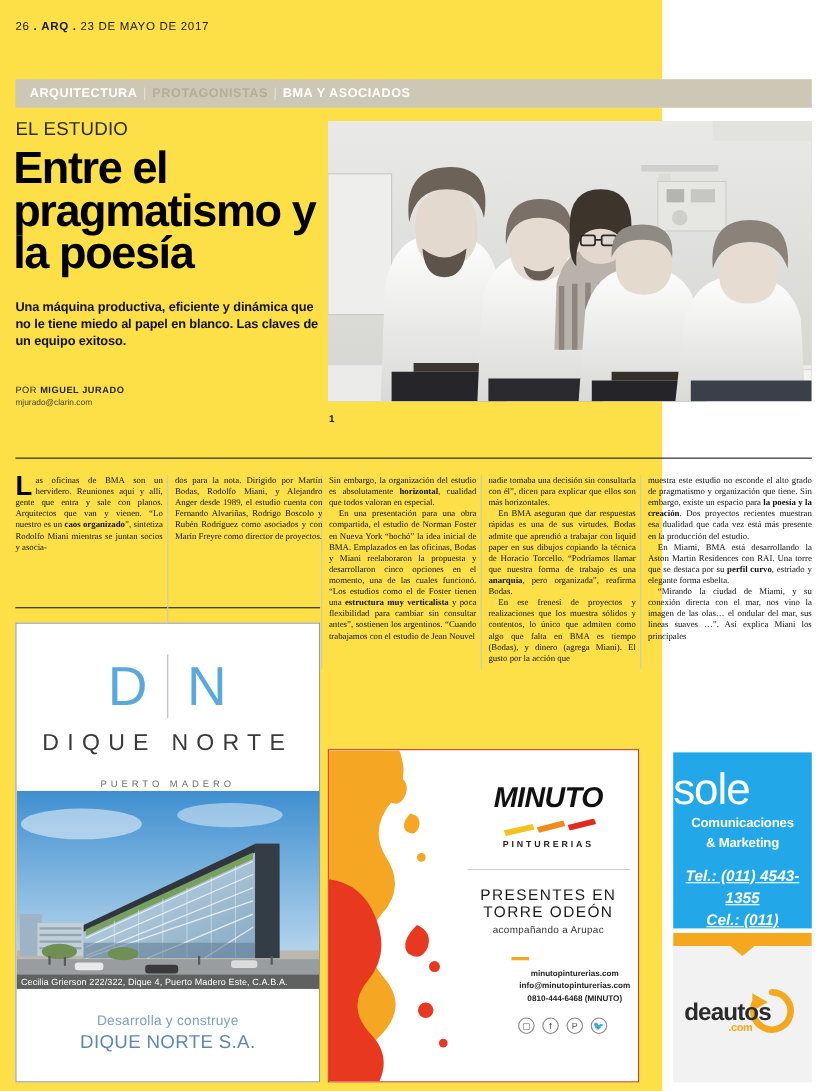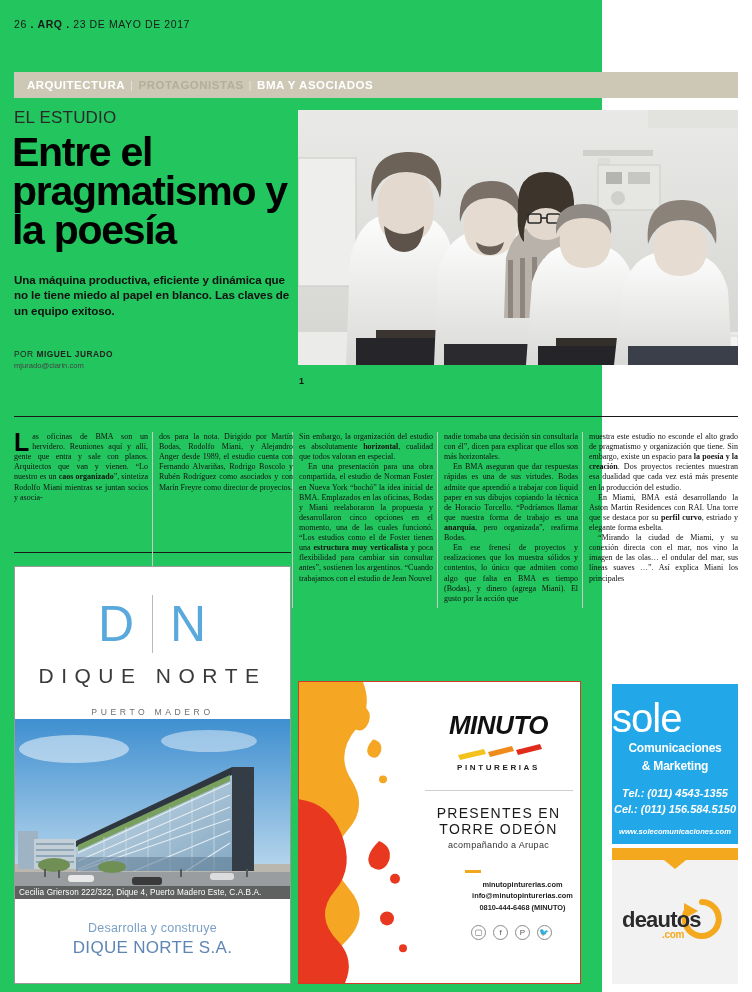--- a/index.html
+++ b/index.html
@@ -2,21 +2,21 @@
 <html><head>
 <meta charset="utf-8">
 <style>
   * { box-sizing: border-box; margin: 0; padding: 0; }
   html, body {
     width: 752px; height: 992px;
     background: #ffffff;
     font-family: "Liberation Sans", sans-serif;
     overflow: hidden;
   }
-  .page { position: relative; width: 602px; height: 992px; background: #22c55e; }
+  .page { position: relative; width: 602px; height: 992px; background: #fde047; }
 
   
   .folio {
     position: absolute; left: 14px; top: 18px;
     font-size: 10.5px; letter-spacing: 0.6px; color: #1a1a1a;
     white-space: nowrap;
   }
   .folio b { font-weight: bold; }
   .folio .dot { font-weight: bold; }
 
@@ -186,22 +186,22 @@
   .sole-word {
     text-align: left; font-size: 40px; font-weight: 300;
     letter-spacing: -1px; line-height: 1; padding-top: 14px;
     font-family: "Liberation Sans", sans-serif;
   }
   .sole-l1 {
     text-align: center; font-size: 12px; font-weight: bold;
     line-height: 1.15; margin-top: 4px; letter-spacing: -0.2px;
   }
   .sole-tel {
-    text-align: center; font-size: 11px; font-weight: bold; font-style: italic;
-    margin-top: 12px; line-height: 1.45;
+    text-align: center; font-size: 14px; font-weight: bold; font-style: italic;
+    margin-top: 12px; line-height: 1.45; text-decoration: underline;
   }
   .sole-url {
     text-align: center; font-size: 7.6px; font-weight: bold; font-style: italic;
     margin-top: 10px;
   }
 
   
   .ad-deautos {
     position: absolute; left: 612px; top: 848px;
     width: 126px; height: 136px;

